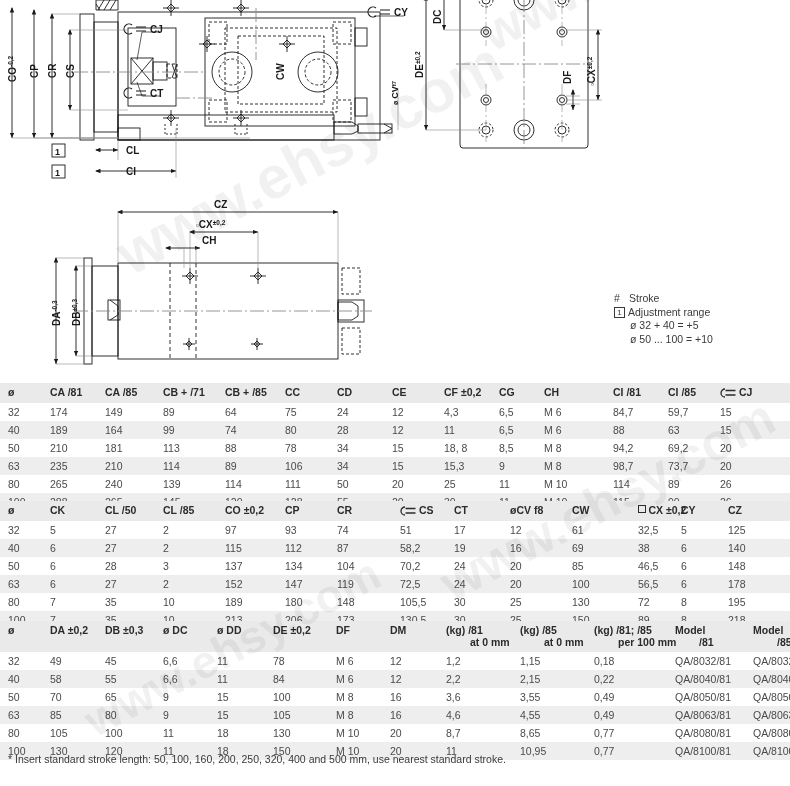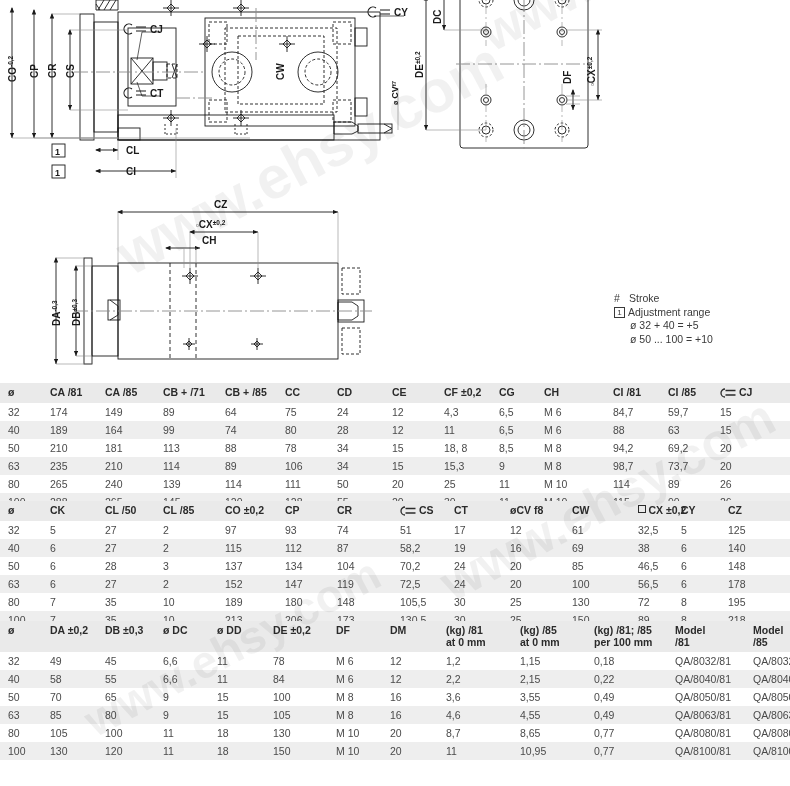--- a/index.html
+++ b/index.html
@@ -102,21 +102,21 @@
     font-size: 10.5px;
     padding: 3px 0 3px 0;
     vertical-align: top;
     white-space: nowrap;
   }
   table.spec tbody tr:nth-child(odd)  { background: #ffffff; }
   table.spec tbody tr:nth-child(even) { background: #eeeeee; }
   table.spec th:first-child,
   table.spec td:first-child { padding-left: 8px; }
 
-  .hdr-l2 { display: block; }
+  .hdr-l2 { display: block; margin-left: 24px; }
 
   
   .spanner { display: inline-block; vertical-align: -2px; margin-right: 2px; }
   .sq-sym { display: inline-block; border: 1.2px solid #2b2b2b; width: 6px; height: 6px; vertical-align: 1px; margin-right: 2.5px; }
 
   
   .notes {
     position: absolute;
     left: 8px;
     top: 752px;
@@ -794,13 +794,14 @@
           <td>10,95</td>
           <td>0,77</td>
           <td>QA/8100/81</td>
           <td>QA/8100/85</td>
         </tr>
       </tbody>
   </table>
 </div>
 
 <div class="notes">
+  <div>* Insert standard stroke length: 50, 100, 160, 200, 250, 320, 400 and 500 mm, use nearest standard stroke.</div>
 </div>
 
 </body></html>

